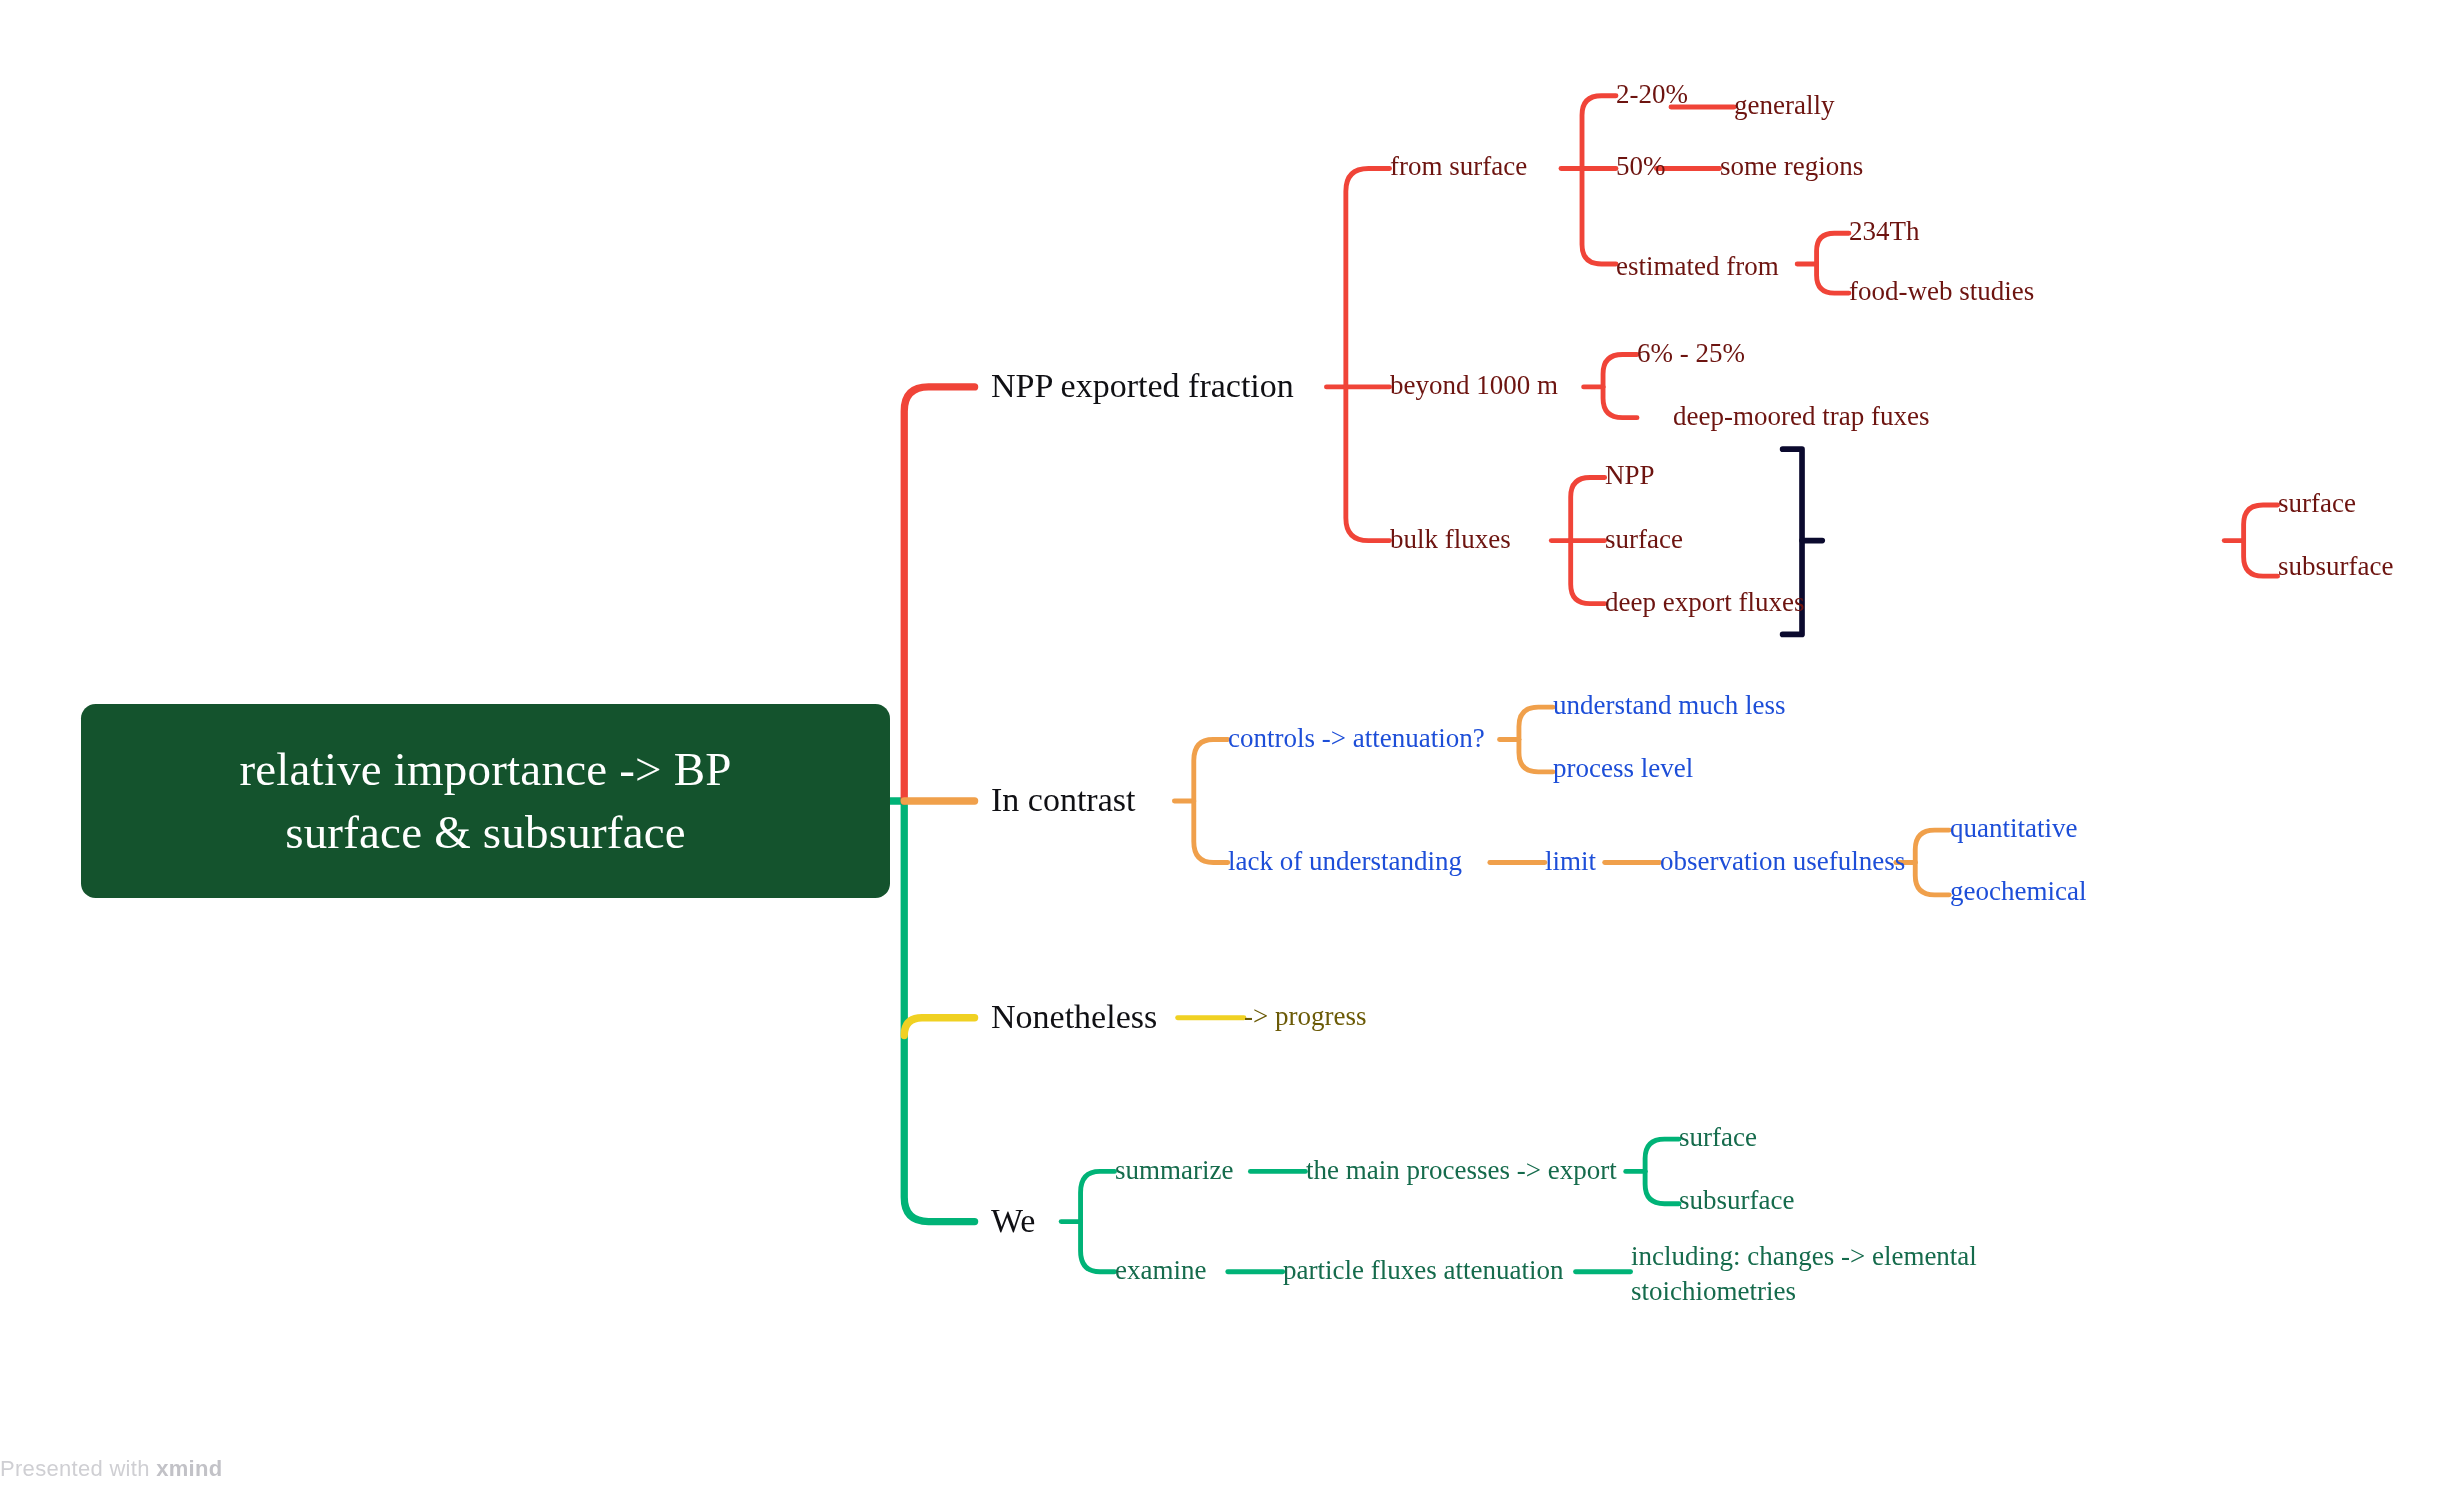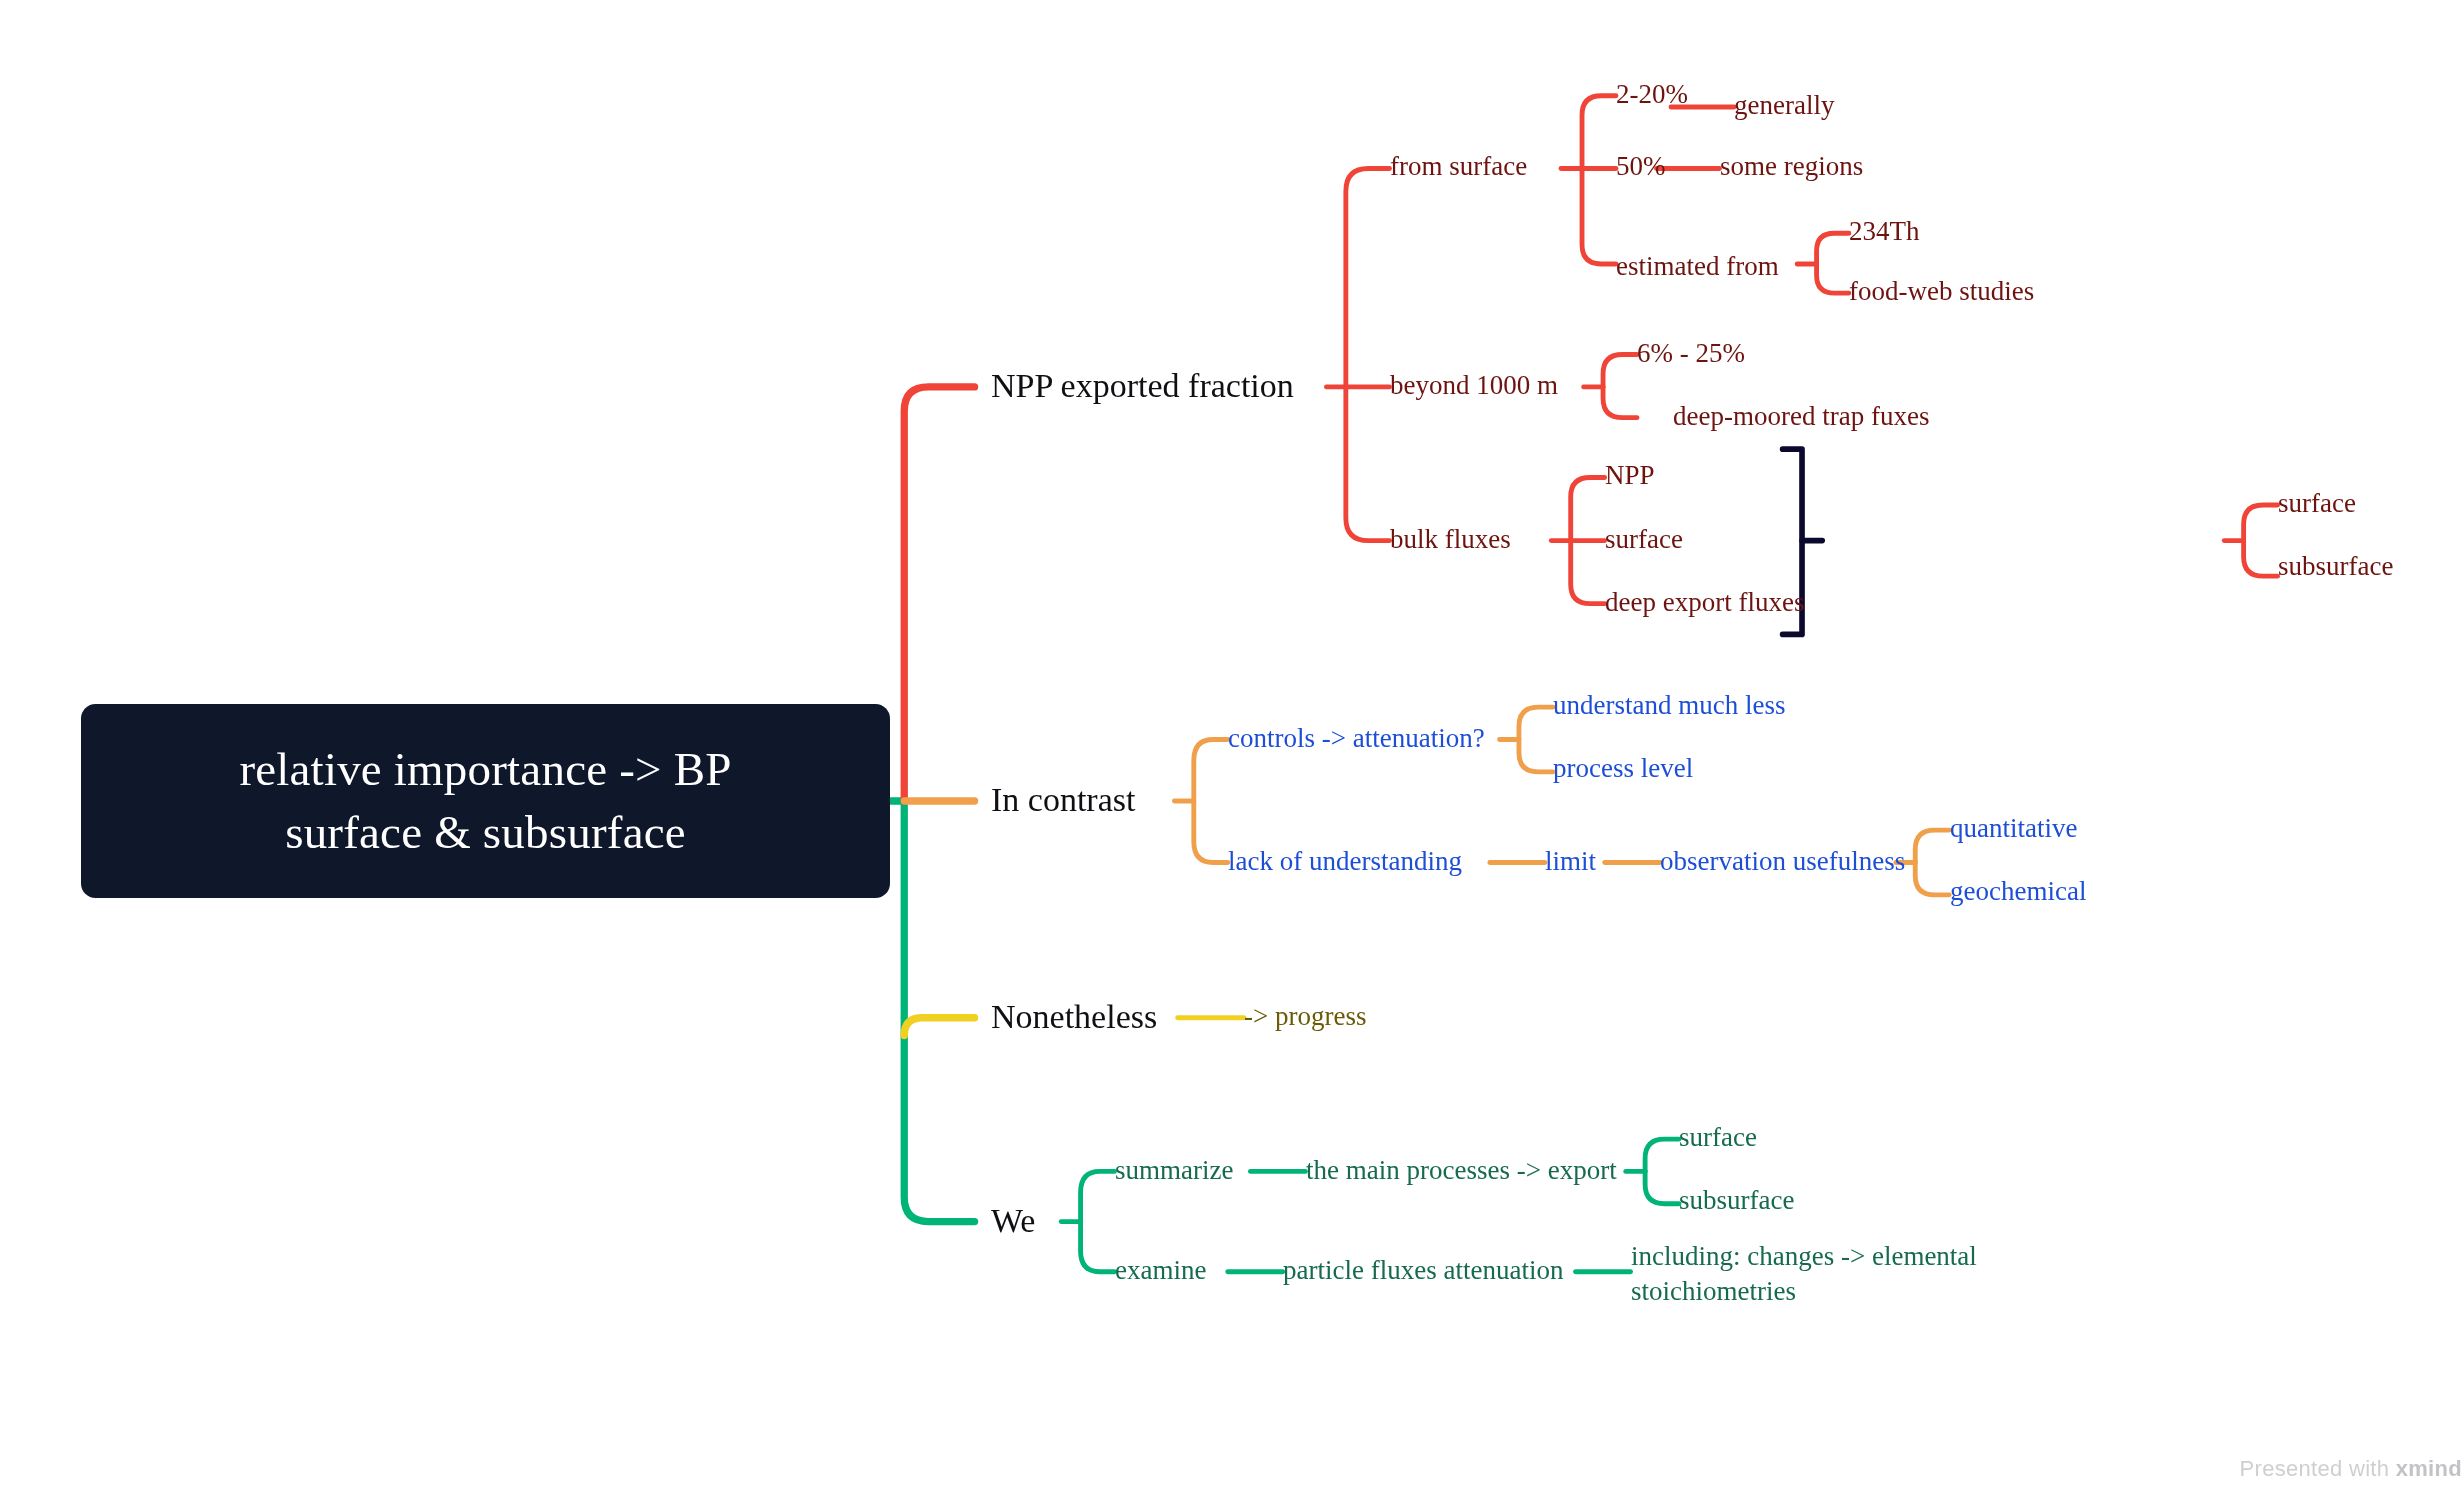--- a/index.html
+++ b/index.html
@@ -9,21 +9,21 @@
   #canvas{position:absolute;left:0;top:0;width:2462px;height:1492px;}
   svg.links{position:absolute;left:0;top:0;width:2462px;height:1492px;
             pointer-events:none;}
   svg.links path,svg.links line{fill:none;stroke-linecap:round;stroke-linejoin:round;}
 
   .node{position:absolute;white-space:nowrap;line-height:1.22;}
 
   
   #root-node{
     left:81px;top:704px;width:809px;height:194px;
-    background:#0f172a;border-radius:14.6px;
+    background:#14532d;border-radius:14.6px;
     display:flex;align-items:center;justify-content:center;
     box-sizing:border-box;padding:8px 32px;
   }
   #root-node .root-text{
     color:#ffffff;font-size:47px;text-align:center;line-height:1.35;
     font-family:"Liberation Serif","DejaVu Serif",serif;
     font-stretch:condensed;letter-spacing:0.2px;white-space:pre-line;
   }
 
   
@@ -43,21 +43,21 @@
   #pill-node{
     left:1827px;top:503px;height:50px;
     background:#070726;border-radius:7.3px;
     display:flex;align-items:center;padding:0 18px;box-sizing:border-box;
   }
   #pill-node .pill-text{color:#ffffff;font-size:24px;font-weight:700;
     font-family:"Liberation Serif","DejaVu Serif",serif;}
 
   
   #footer{
-    position:absolute;left:0;top:1456px;width:2462px;text-align:right;
+    position:absolute;left:0;top:1456px;width:2462px;text-align:left;
     font-family:"Liberation Sans","DejaVu Sans",sans-serif;
     font-size:22px;color:#cfcfd3;letter-spacing:0.3px;
   }
   #footer b{color:#c2c2c7;font-weight:700;}
 </style>
 </head>
 <body>
 
 <div id="canvas">
 

